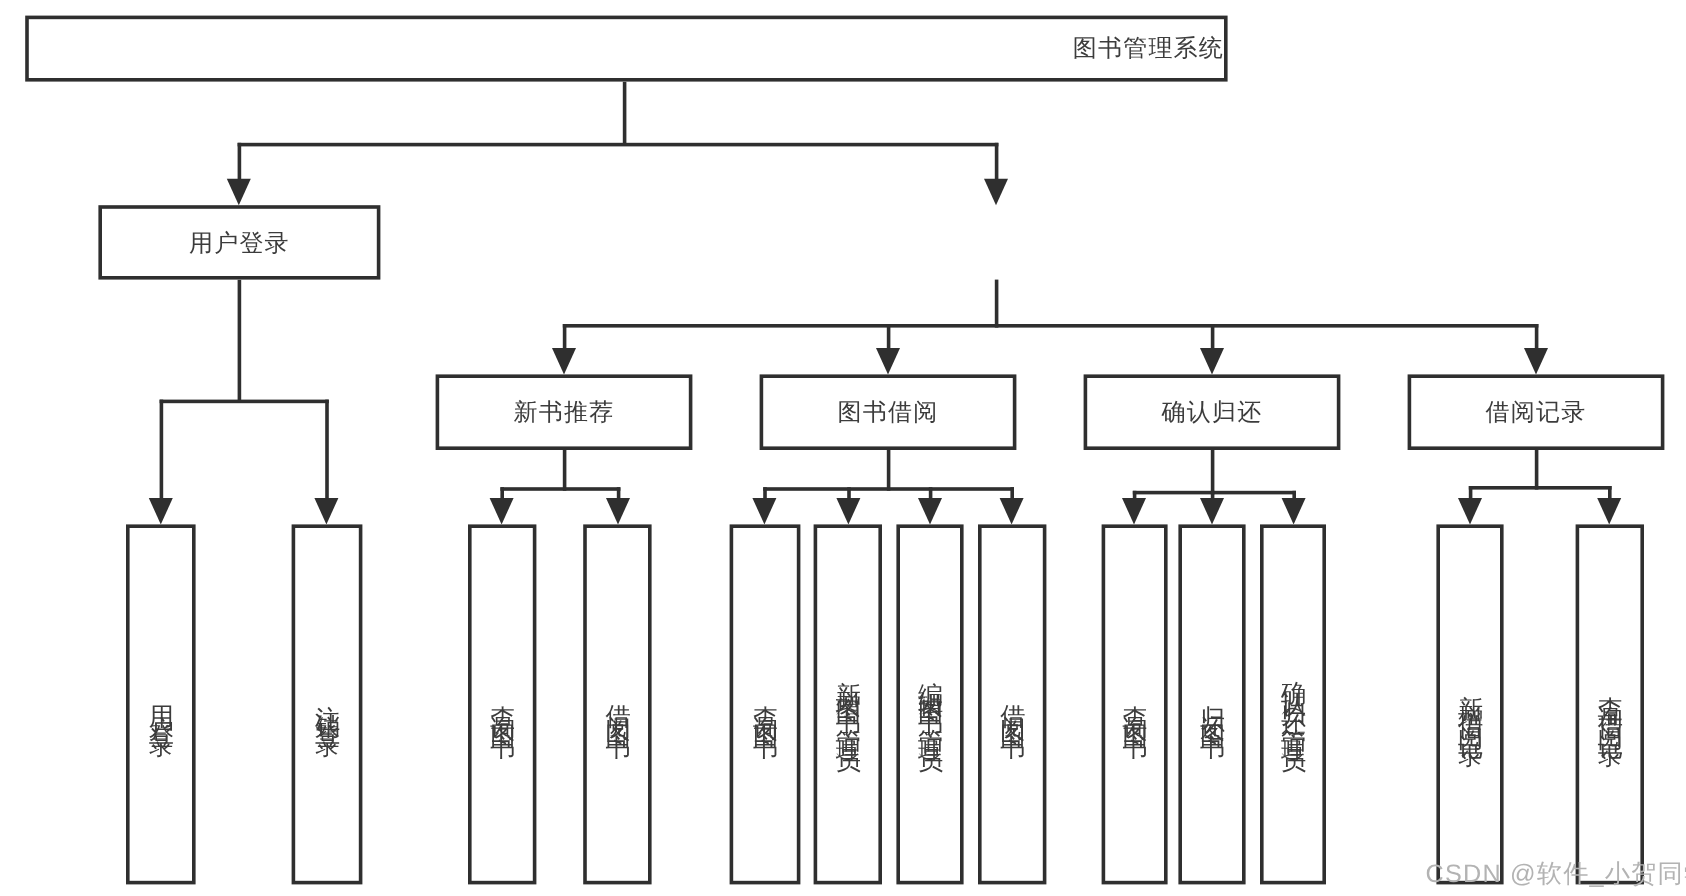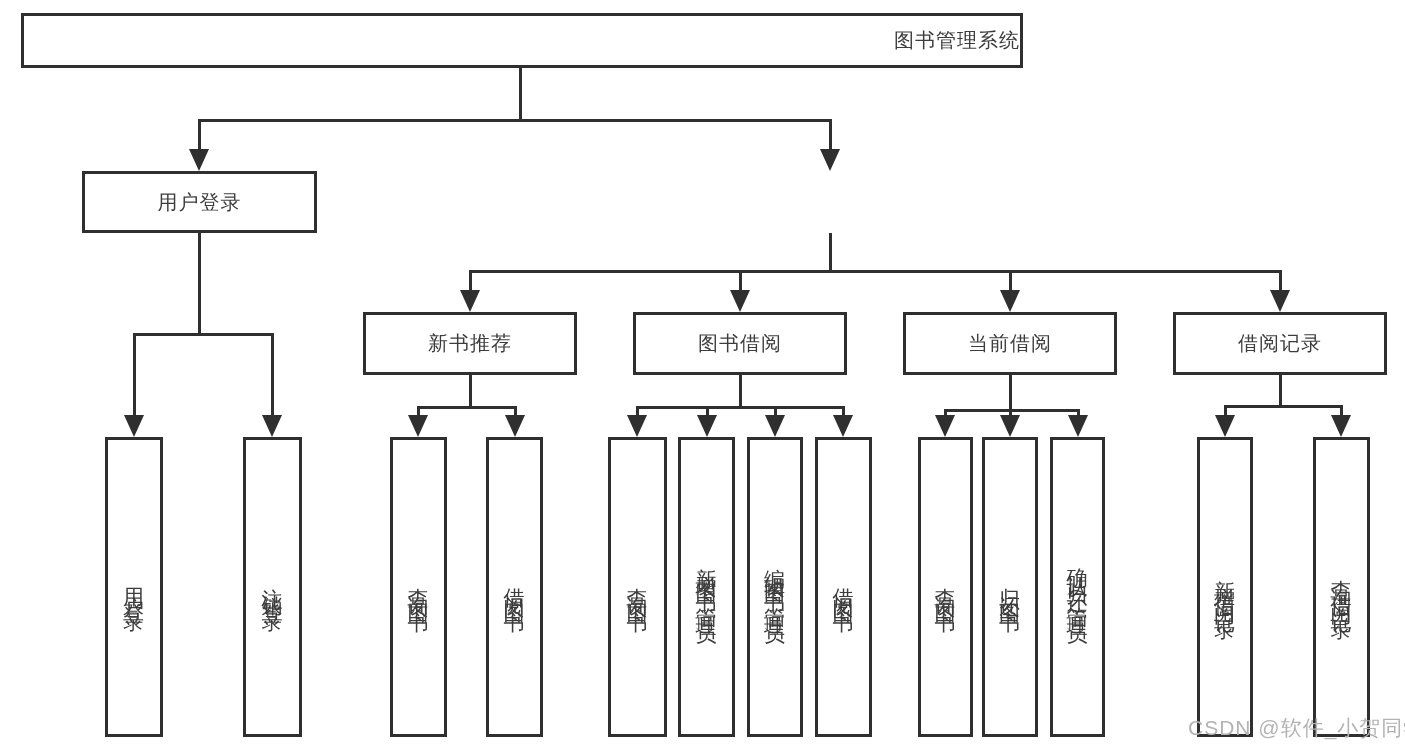--- a/index.html
+++ b/index.html
@@ -112,21 +112,21 @@
   <div class="vline" style="left:1279px; top:270px; height:22px;"></div>
   <div class="tri" style="left:1270px; top:290px;"></div>
 
   <div class="box" style="left:363px; top:312px; width:214px; height:63px;">
     <span>新书推荐</span>
   </div>
   <div class="box" style="left:633px; top:312px; width:214px; height:63px;">
     <span>图书借阅</span>
   </div>
   <div class="box" style="left:903px; top:312px; width:214px; height:63px;">
-    <span>当前借阅</span>
+    <span>确认归还</span>
   </div>
   <div class="box" style="left:1173px; top:312px; width:214px; height:63px;">
     <span>借阅记录</span>
   </div>
 
   <div class="vline" style="left:469px; top:375px; height:34px;"></div>
   <div class="hline" style="left:417px; top:406px; width:100px;"></div>
   <div class="vline" style="left:417px; top:406px; height:11px;"></div>
   <div class="tri" style="left:408px; top:415px;"></div>
   <div class="vline" style="left:514px; top:406px; height:11px;"></div>

